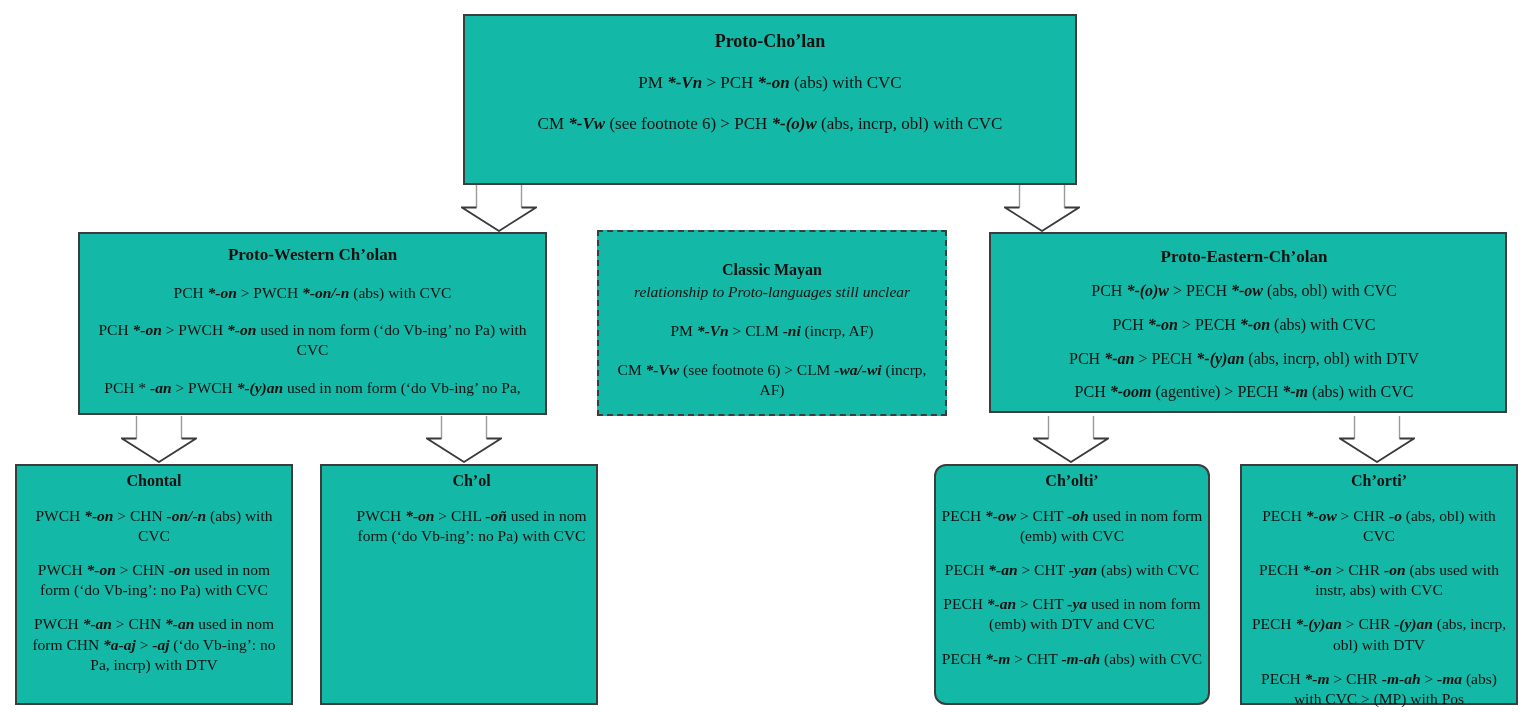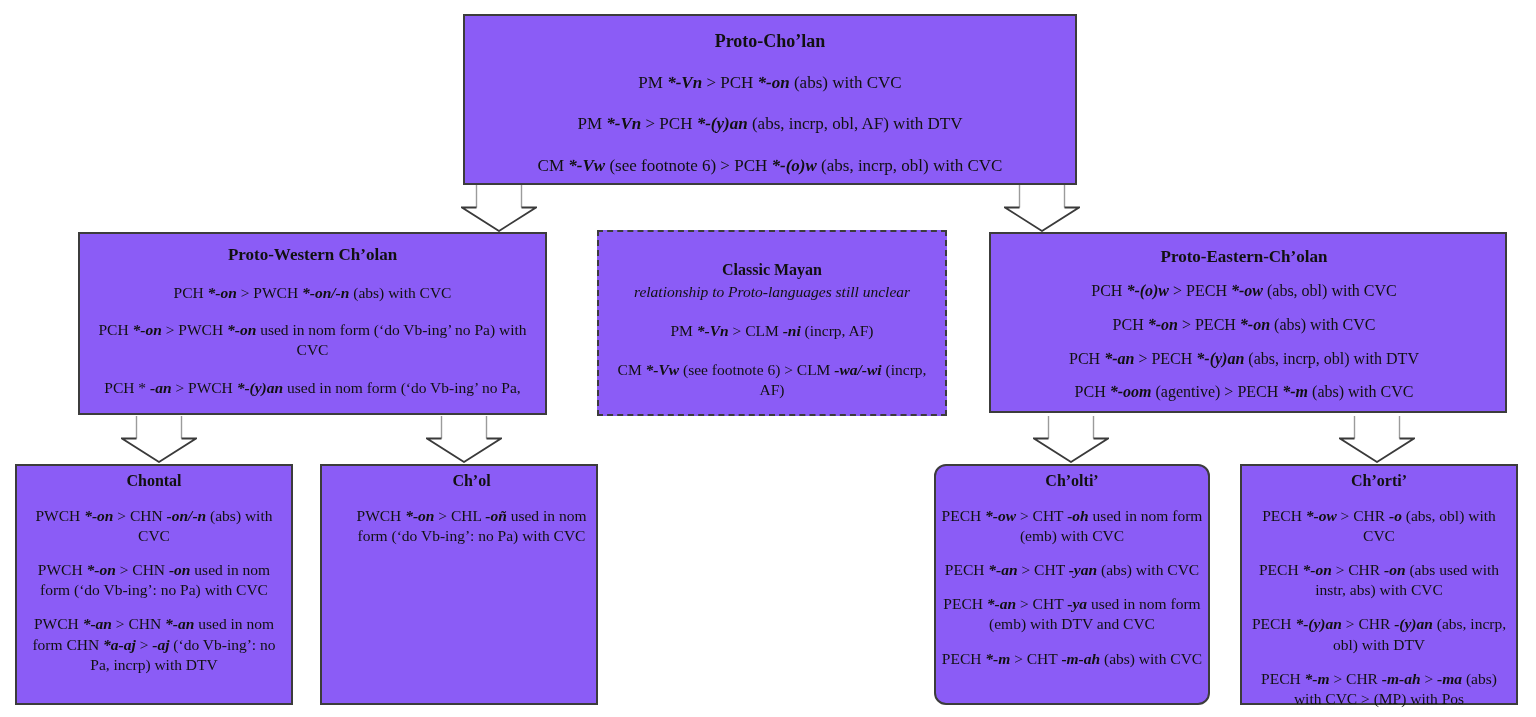--- a/index.html
+++ b/index.html
@@ -9,21 +9,21 @@
     height: 717px;
     background: #ffffff;
     font-family: "Liberation Serif", serif;
     color: #111111;
     overflow: hidden;
   }
   .box {
     position: absolute;
     box-sizing: border-box;
     border: 2px solid #3c3c3c;
-    background: #8b5cf6;
+    background: #14b8a6;
     text-align: center;
     line-height: 1.3;
   }
   .box .title { font-weight: bold; }
   .box .subtitle { font-style: italic; }
   .para { margin: 0 auto; }
   .para.nowrap { white-space: nowrap; overflow: hidden; }
   .bi { font-weight: bold; font-style: italic; }
 
   
@@ -59,21 +59,20 @@
 </style>
 </head>
 <body>
 
 <div class="canvas">
 
   <div class="box box--top">
     <div class="title">Proto-Cho’lan</div>
     <div class="body">
         <div class="para"><span>PM </span><span class="bi">*-Vn</span><span> &gt; PCH </span><span class="bi">*-on</span><span> (abs) with CVC</span></div>
-        <div class="para"><span>PM </span><span class="bi">*-Vn</span><span> &gt; PCH </span><span class="bi">*-(y)an</span><span> (abs, incrp, obl, AF) with DTV</span></div>
         <div class="para"><span>CM </span><span class="bi">*-Vw</span><span> (see footnote 6) &gt; PCH </span><span class="bi">*-(o)w</span><span> (abs, incrp, obl) with CVC</span></div>
       </div>
   </div>
 
   <div class="box box--pw">
     <div class="title">Proto-Western Ch’olan</div>
     <div class="body">
         <div class="para"><span>PCH </span><span class="bi">*-on</span><span> &gt; PWCH </span><span class="bi">*-on/-n</span><span> (abs) with CVC</span></div>
         <div class="para"><span>PCH </span><span class="bi">*-on</span><span> &gt; PWCH </span><span class="bi">*-on</span><span> used in nom form (‘do Vb-ing’ no Pa) with CVC</span></div>
         <div class="para nowrap"><span>PCH * </span><span class="bi">-an</span><span> &gt; PWCH </span><span class="bi">*-(y)an</span><span> used in nom form (‘do Vb-ing’ no Pa,</span></div>

